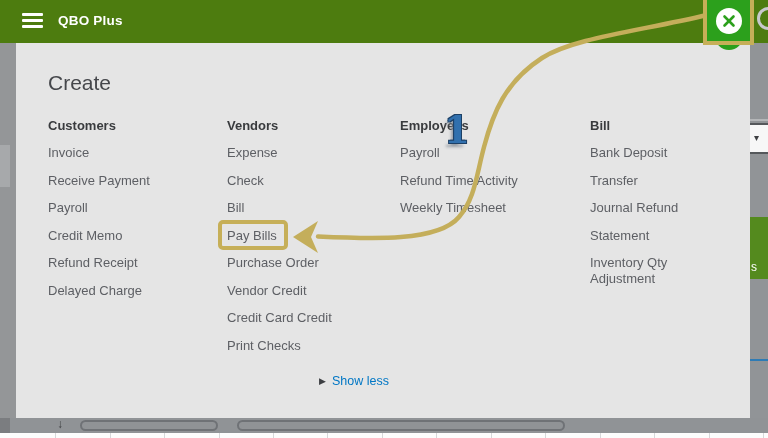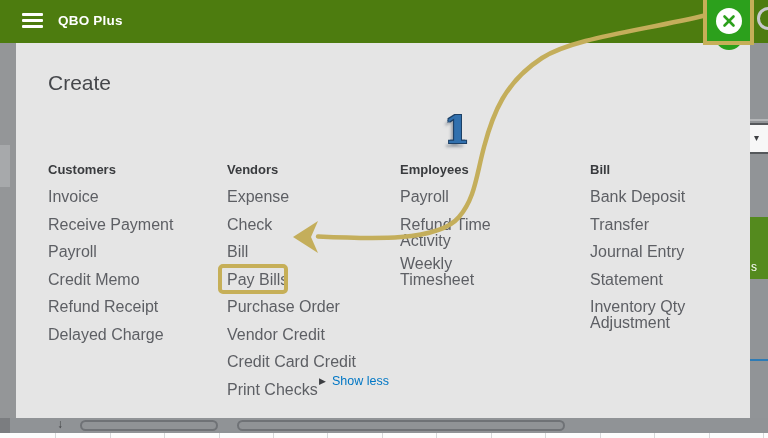--- a/index.html
+++ b/index.html
@@ -29,24 +29,24 @@
   .bb-rect{position:absolute;top:2px;height:11px;border:2px solid #6f7276;border-radius:7px;box-sizing:border-box;}
   .bb-rect.r1{left:80px;width:138px;}
   .bb-rect.r2{left:237px;width:328px;}
   .bottom-table{position:absolute;left:0;top:433px;width:768px;height:5px;background:#fdfdfd;z-index:2;}
   .bt-tick{position:absolute;top:0;width:1px;height:5px;background:#d7d8da;}
 
   
   .panel{position:absolute;left:16px;top:43px;width:734px;height:375px;background:#e5e5e5;z-index:10;}
   .panel-title{position:absolute;left:32px;top:28px;font-size:21px;color:#45474b;}
   .columns{position:absolute;left:32px;top:74px;display:grid;grid-template-columns:179px 173px 190px 144px;}
-  .col-header{font-size:13px;font-weight:bold;color:#393b3e;line-height:17px;margin-bottom:4px;margin-top:44px;}
+  .col-header{font-size:13px;font-weight:bold;color:#393b3e;line-height:17px;margin-bottom:4px;}
   .col ul{list-style:none;margin:0;padding:0;}
   .col li{position:relative;min-height:27.5px;box-sizing:border-box;padding-top:7px;line-height:16px;
-          font-size:16px;color:#5d5f64;cursor:pointer;width:130px;}
+          font-size:13px;color:#5d5f64;cursor:pointer;width:130px;}
   .hl-frame{position:absolute;left:-9px;top:-1px;width:62px;height:22px;border:4px solid #c6af58;border-radius:5px;pointer-events:none;}
 
   .show-less{position:absolute;left:303px;top:331px;display:flex;align-items:center;cursor:pointer;}
   .show-less .tri{font-size:9px;color:#3c3e42;margin-right:6px;}
   .show-less .lbl{font-size:12.5px;color:#0077c5;}
 
   
   .curve-svg{position:absolute;left:0;top:0;width:768px;height:438px;z-index:18;pointer-events:none;}
   .step-num{position:absolute;left:444px;top:108px;z-index:19;font-family:"DejaVu Serif",serif;font-weight:bold;
             font-size:37px;color:#3170ae;pointer-events:none;
@@ -143,21 +143,21 @@
             <li>Payroll</li>
             <li>Refund Time Activity</li>
             <li>Weekly Timesheet</li>
           </ul>
         </div>
         <div class="col">
           <div class="col-header">Bill</div>
           <ul>
             <li>Bank Deposit</li>
             <li>Transfer</li>
-            <li>Journal Entry</li>
+            <li>Journal Refund</li>
             <li>Statement</li>
             <li>Inventory Qty Adjustment</li>
           </ul>
         </div>
       </div>
     <div class="show-less">
       <span class="tri">▶</span>
       <span class="lbl">Show less</span>
     </div>
   </div>

